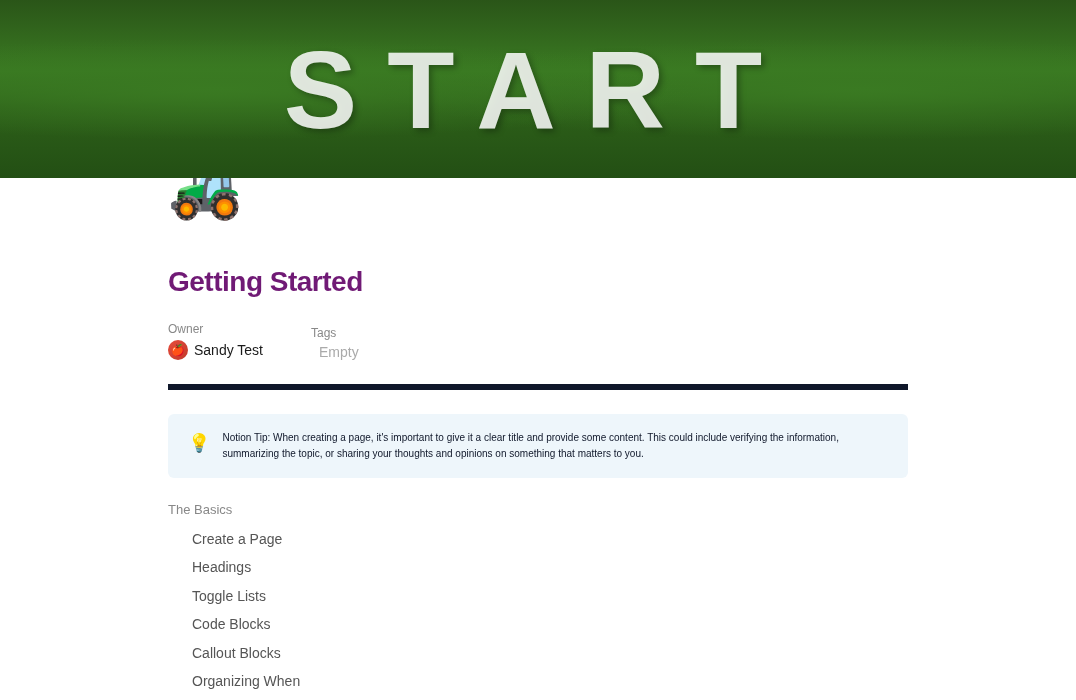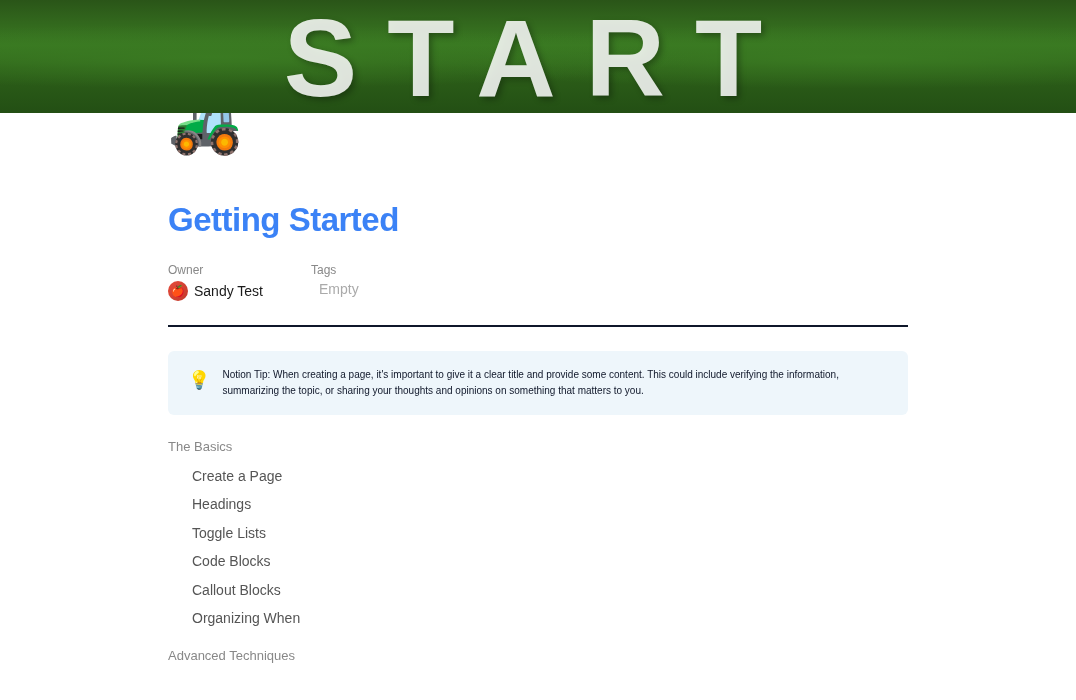--- a/index.html
+++ b/index.html
@@ -11,21 +11,21 @@
     body {
       font-family: -apple-system, BlinkMacSystemFont, 'Segoe UI', Helvetica, Arial, sans-serif;
       background: #ffffff;
       width: 1076px;
       min-height: 700px;
       overflow-x: hidden;
     }
 
     .hero-image {
       width: 100%;
-      height: 113px;
+      height: 178px;
       background: #2d5a1b;
       position: relative;
       overflow: hidden;
       display: flex;
       align-items: center;
       justify-content: center;
     }
 
     .hero-grass {
       width: 100%;
@@ -61,34 +61,35 @@
 
     .page-icon {
       font-size: 60px;
       margin-top: -20px;
       margin-bottom: 16px;
       display: block;
       line-height: 1;
     }
 
     .page-title {
-      font-size: 33px;
+      font-size: 28px;
       font-weight: 700;
-      color: #3b82f6;
+      color: #701a75;
       margin-bottom: 24px;
       letter-spacing: -0.5px;
       margin-top: 48px;
     }
 
     .metadata-section {
       display: flex;
       gap: 48px;
       margin-bottom: 24px;
       padding-bottom: 24px;
-      border-bottom: 2px solid #0f172a;
+      border-bottom: 6px solid #0f172a;
+      align-items: flex-end;
     }
 
     .metadata-item {
       display: flex;
       flex-direction: column;
       gap: 4px;
     }
 
     .metadata-label {
       font-size: 12px;

